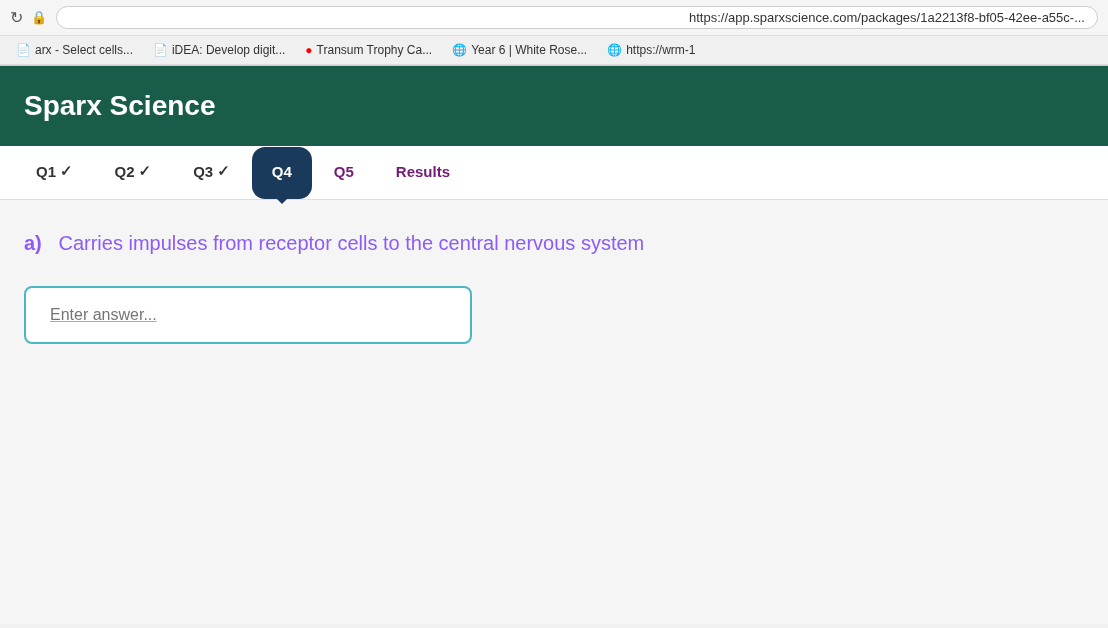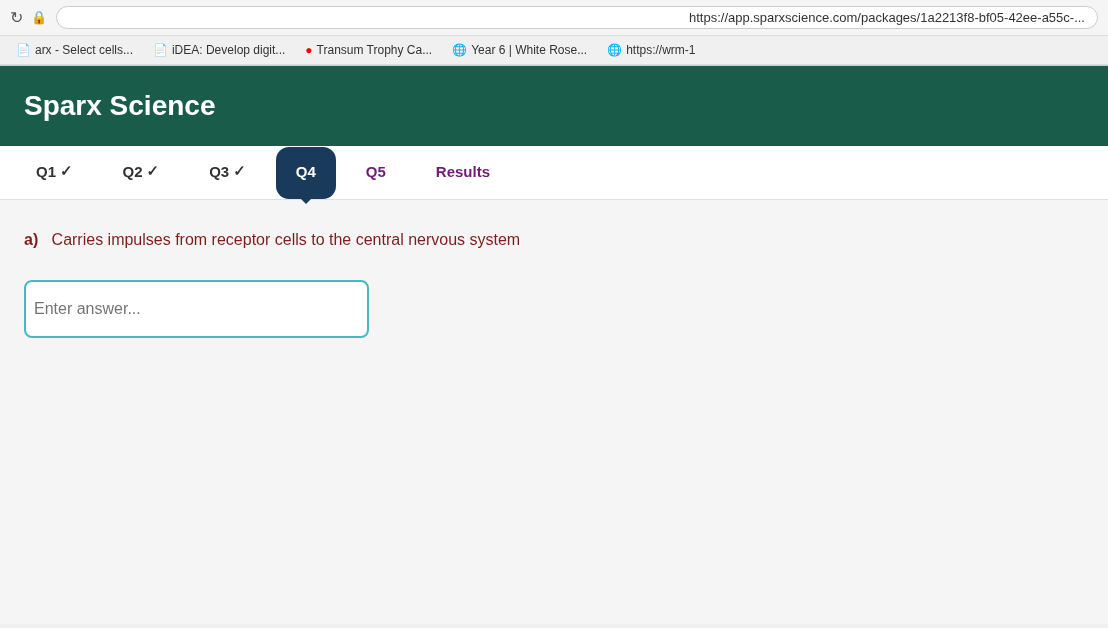--- a/index.html
+++ b/index.html
@@ -100,21 +100,21 @@
       font-weight: bold;
     }
 
     
     .tabs-bar {
       background: white;
       display: flex;
       align-items: center;
       padding: 0 16px;
       border-bottom: 1px solid #e0e0e0;
-      gap: 10px;
+      gap: 2px;
     }
 
     .tab-item {
       display: flex;
       align-items: center;
       gap: 4px;
       padding: 16px 20px;
       font-size: 15px;
       font-weight: 600;
       cursor: pointer;
@@ -157,35 +157,36 @@
     }
 
     .question-instruction {
       font-size: 22px;
       color: #222;
       margin-bottom: 24px;
       line-height: 1.4;
     }
 
     .sub-question {
-      font-size: 16px;
-      color: #7f1d1d;
+      font-size: 20px;
+      color: #8b5cf6;
       margin-bottom: 28px;
       line-height: 1.5;
     }
 
     .answer-input {
-      width: 345px;
-      padding: 18px 8px;
+      width: 448px;
+      padding: 18px 24px;
       font-size: 16px;
       color: #aaa;
       border: 2px solid #4ab8c1;
       border-radius: 8px;
       background: white;
       outline: none;
+      text-decoration: underline;
     }
   </style>
 </head>
 <body>
 
 <div class="browser-chrome">
 
   <div class="address-bar">
     <span class="refresh-icon">↻</span>
     <span class="lock-icon">🔒</span>

